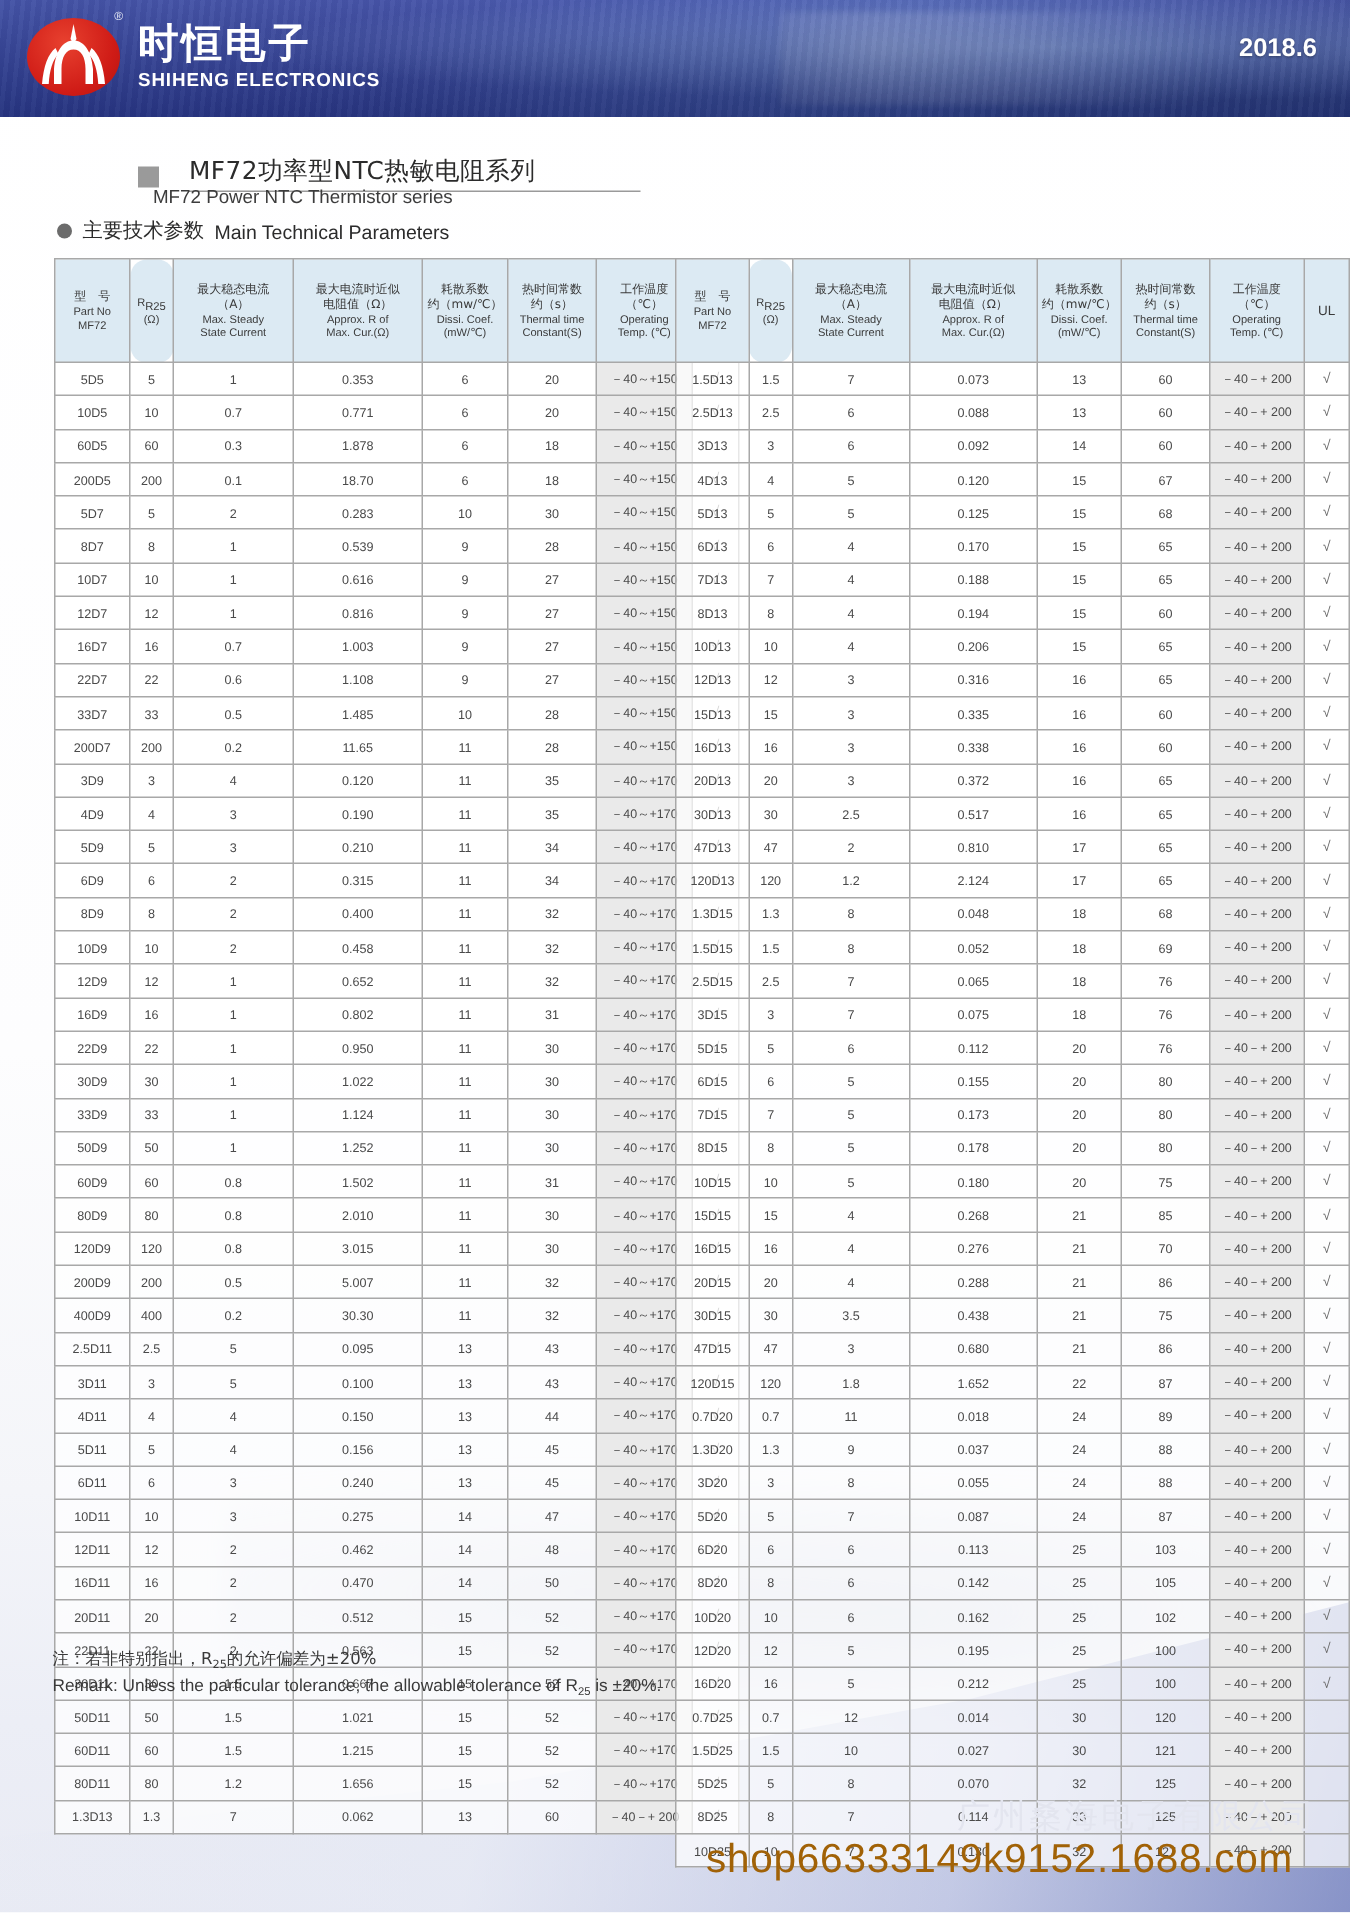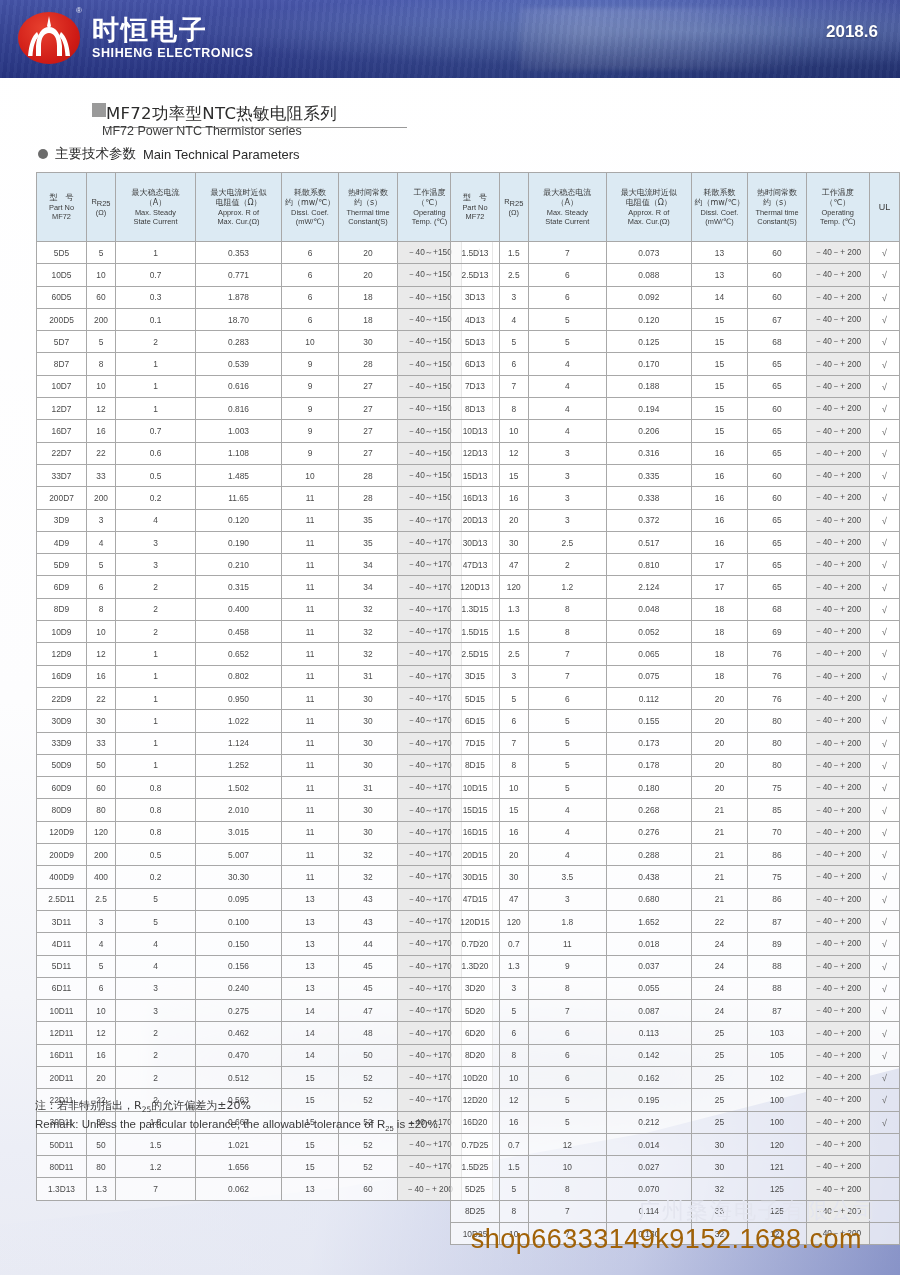--- a/index.html
+++ b/index.html
@@ -58,21 +58,21 @@
   .logo-m{position:absolute;left:8px;top:8px;width:46px;height:42px;}
   .reg-mark{position:absolute;right:-2px;top:-2px;color:#e6e9f5;font-size:8px;}
   .brand-cn{color:#fff;font-size:27px;font-weight:bold;letter-spacing:2px;line-height:1;
     font-family:"DejaVu Sans","Liberation Sans",sans-serif;}
   .brand-en{color:#fff;font-size:12.5px;font-weight:bold;letter-spacing:.6px;margin-top:4px;line-height:1;}
   .banner-date{position:absolute;right:22px;top:22px;color:#fff;font-size:17px;font-weight:bold;z-index:4;
     text-shadow:0 1px 2px rgba(0,0,0,.35);}
 
   
   .content{position:relative;z-index:2;}
-  .sec-title-row{position:absolute;left:52px;top:103px;display:flex;align-items:flex-start;gap:0;padding-left:40px;}
+  .sec-title-row{position:absolute;left:52px;top:103px;display:flex;align-items:flex-end;gap:20px;padding-left:40px;}
   .sec-square{width:14px;height:14px;background:#9a9a9a;margin-bottom:3px;}
   .sec-title-cn{font-size:16.5px;color:#2b2b2b;letter-spacing:.3px;
     font-family:"DejaVu Sans","Liberation Sans",sans-serif;
     border-bottom:1.2px solid #9a9a9a;padding-bottom:2px;padding-right:70px;}
   .sec-title-en{position:absolute;left:70px;top:124px;font-size:12.5px;color:#3c3c3c;margin-left:32px;}
 
   .sub-title-row{position:absolute;left:38px;top:145px;display:flex;align-items:center;gap:7px;}
   .sub-dot{width:10px;height:10px;border-radius:50%;background:#6b6b6b;}
   .sub-cn{font-size:13.5px;color:#2b2b2b;font-family:"DejaVu Sans","Liberation Sans",sans-serif;}
   .sub-en{font-size:13px;color:#2b2b2b;}
@@ -98,21 +98,21 @@
   .hen{font-size:7.4px;}
   td.c-part{width:47px;text-align:left;padding-left:4px;font-size:8.4px;}
   td.c-r25{width:26px;font-size:8.4px;}
   td.c-cur{width:77px;font-size:8.4px;}
   td.c-appr{width:83px;font-size:8.4px;}
   td.c-diss{width:54px;font-size:8.4px;}
   td.c-tc{width:56px;font-size:8.4px;}
   td.c-temp{width:61px;font-size:8.3px;background:#eaeaea;}
   td.c-ul{width:28px;font-size:9.5px;color:#6a6a6a;}
   th.h-part{width:47px;}
-  th.h-r25{width:26px;}
+  th.h-r25{width:26px;border-radius:11px;}
   th.h-cur{width:77px;}
   th.h-appr{width:83px;}
   th.h-diss{width:54px;margin-left:48px;}
   th.h-tc{width:56px;}
   th.h-temp{width:61px;}
   th.h-ul{width:28px;font-size:9px;}
   .tbl-left{position:absolute;left:36px;top:0;}
   .tbl-right{position:absolute;left:450px;top:0;}
 
   
@@ -625,20 +625,30 @@
             <td class="c-part">50D11</td>
             <td class="c-r25">50</td>
             <td class="c-cur">1.5</td>
             <td class="c-appr">1.021</td>
             <td class="c-diss">15</td>
             <td class="c-tc">52</td>
             <td class="c-temp">－40～+170</td>
             <td class="c-ul">√</td>
           </tr>
           <tr>
+            <td class="c-part">60D11</td>
+            <td class="c-r25">60</td>
+            <td class="c-cur">1.5</td>
+            <td class="c-appr">1.215</td>
+            <td class="c-diss">15</td>
+            <td class="c-tc">52</td>
+            <td class="c-temp">－40～+170</td>
+            <td class="c-ul">√</td>
+          </tr>
+          <tr>
             <td class="c-part">80D11</td>
             <td class="c-r25">80</td>
             <td class="c-cur">1.2</td>
             <td class="c-appr">1.656</td>
             <td class="c-diss">15</td>
             <td class="c-tc">52</td>
             <td class="c-temp">－40～+170</td>
             <td class="c-ul">√</td>
           </tr>
           <tr>

